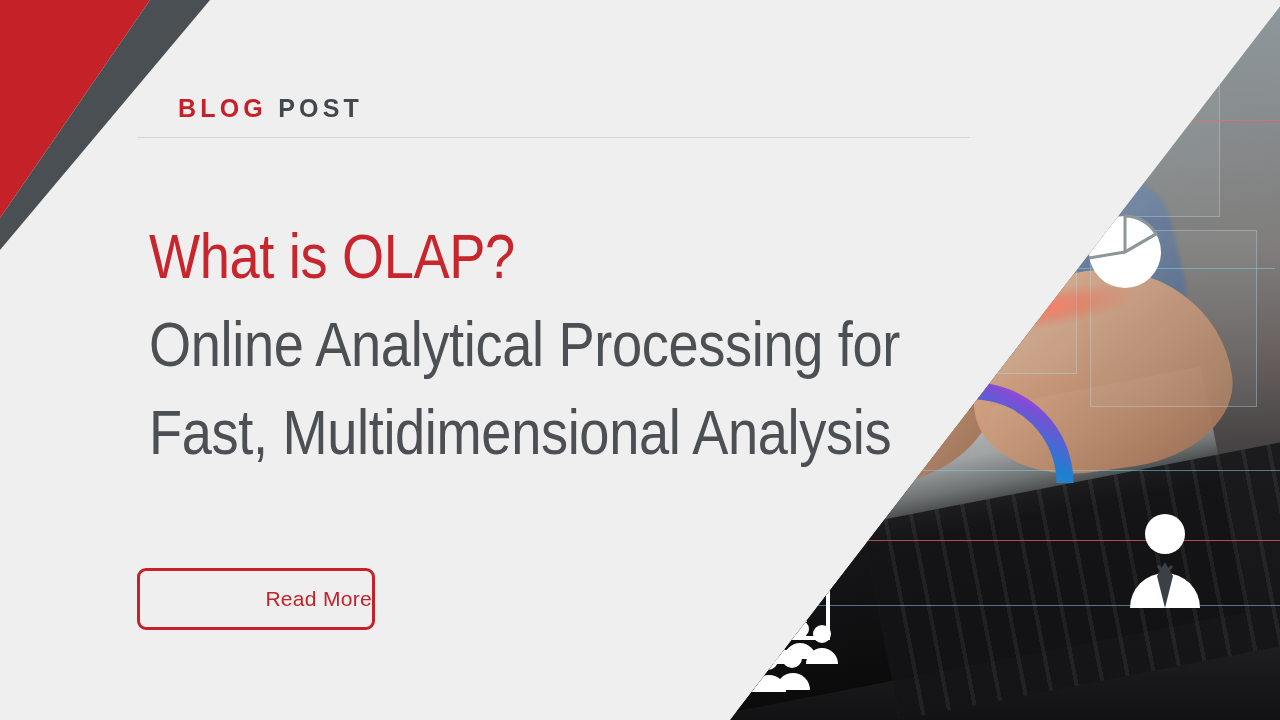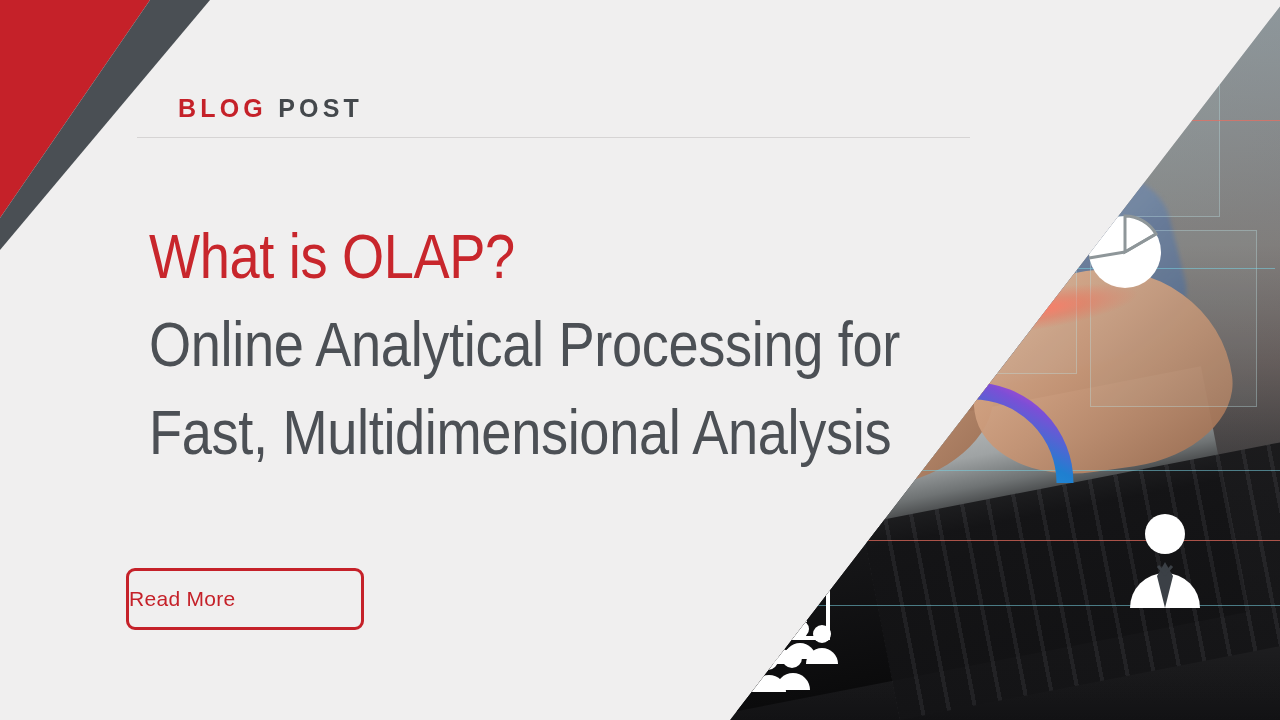--- a/index.html
+++ b/index.html
@@ -93,33 +93,33 @@
     transform: scaleX(0.86);
     transform-origin: left center;
     letter-spacing: -0.4px;
   }
   .headline-main { color: #c8262c; }
   .headline-sub-line { color: #4c5055; }
 
   
   .read-more {
     position: absolute;
-    left: 126px; top: 568px;
+    left: 137px; top: 568px;
     width: 238px; height: 62px;
     box-sizing: border-box;
     border: 3px solid #c52129;
     border-radius: 9px;
     background: transparent;
     color: #c52129;
     font-size: 21px;
     letter-spacing: 0.3px;
     cursor: pointer;
     display: flex;
     align-items: center;
-    justify-content: flex-start;
+    justify-content: flex-end;
     font-family: "Liberation Sans", sans-serif;
   }
 
   
   .photo-panel {
     position: absolute;
     right: 0; top: 0;
     width: 580px; height: 720px;
     clip-path: polygon(585px 0, 580px 0, 580px 720px, 30px 720px);
     overflow: hidden;

